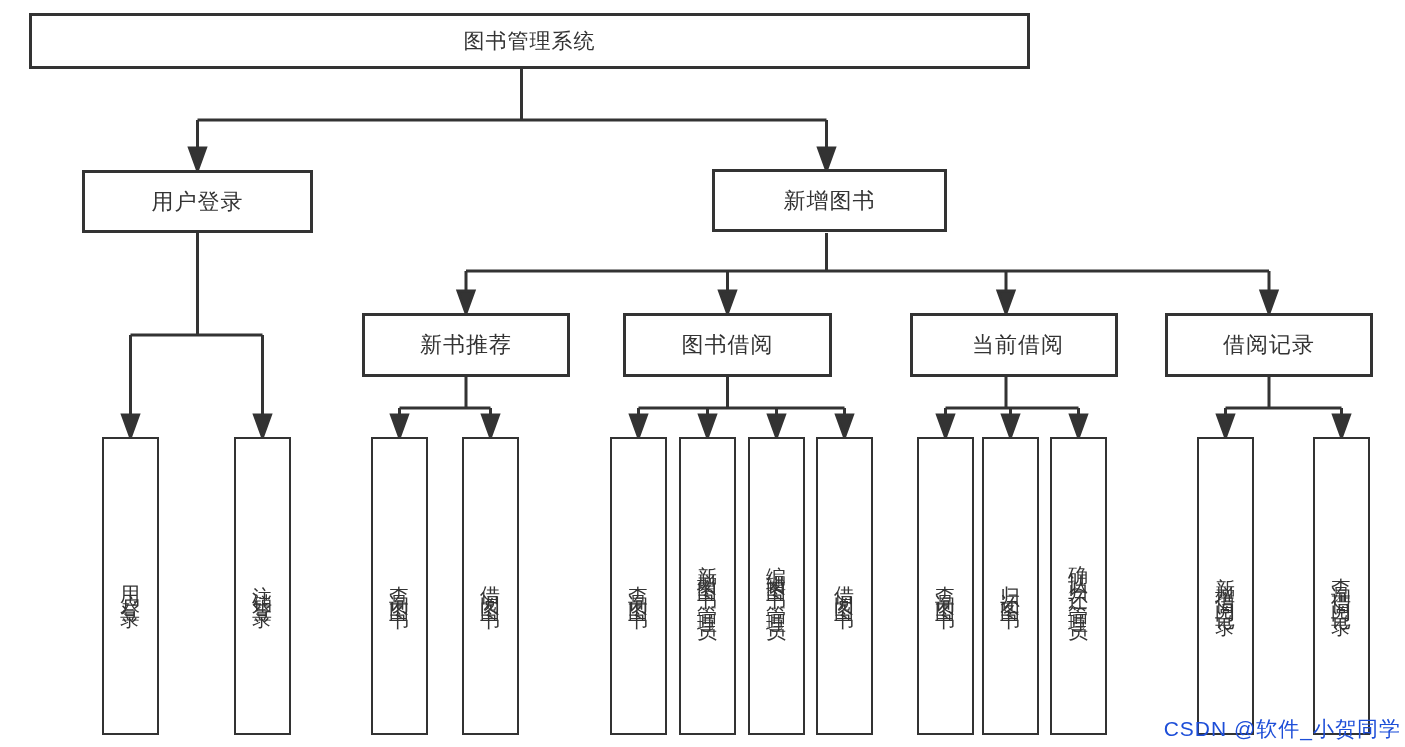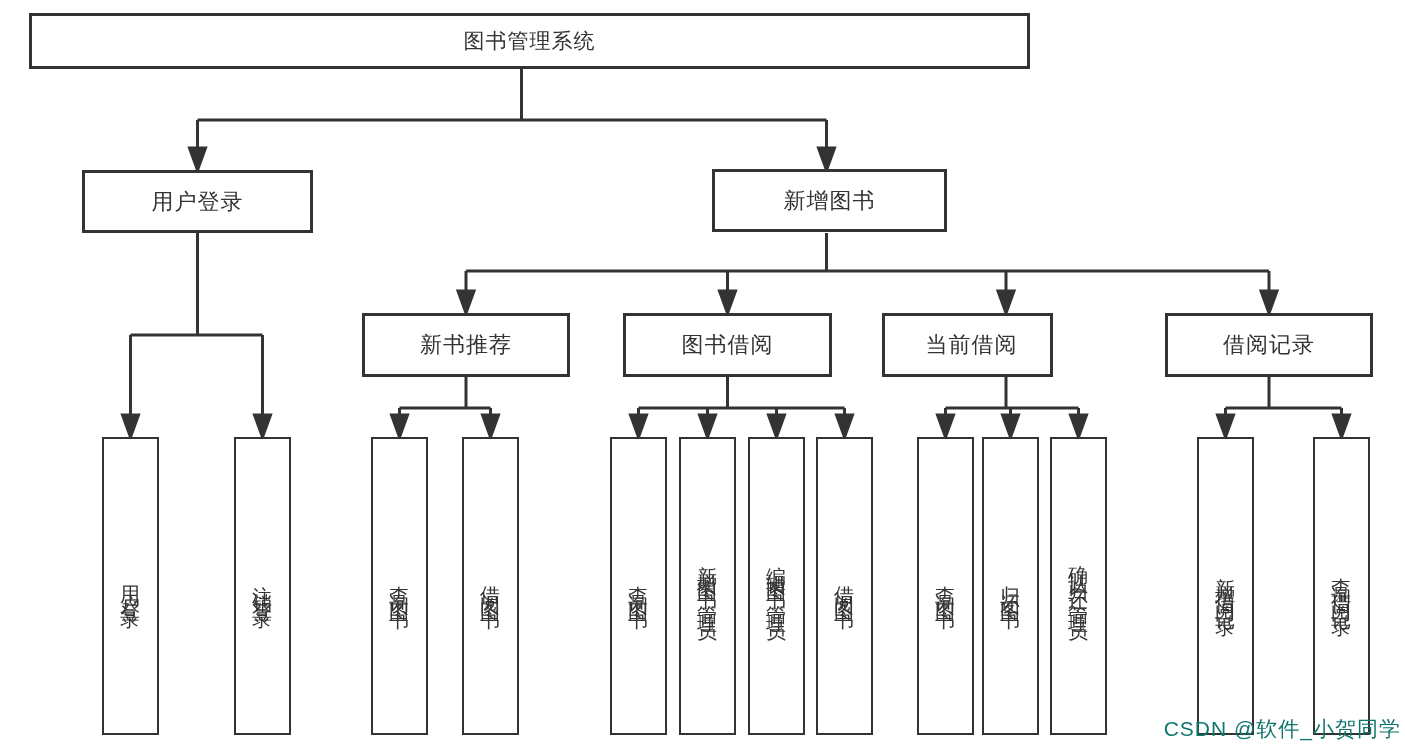--- a/index.html
+++ b/index.html
@@ -60,21 +60,21 @@
     line-height: 1;
     letter-spacing: 8px;
     color: #333333;
     white-space: nowrap;
   }
   .watermark {
     position: absolute;
     right: 4px;
     top: 715px;
     font-size: 21px;
-    color: #0f766e;
+    color: #1d4ed8;
     letter-spacing: 1px;
     z-index: 3;
     white-space: nowrap;
     margin-left: 24px;
   }
 </style>
 </head>
 <body>
 
 <div id="canvas">
@@ -132,21 +132,21 @@
   <div class="node" style="left:712px; top:169px; width:235px; height:63px;">
     <span>新增图书</span>
   </div>
 
   <div class="node" style="left:362px; top:313px; width:208px; height:64px;">
     <span>新书推荐</span>
   </div>
   <div class="node" style="left:623px; top:313px; width:209px; height:64px;">
     <span>图书借阅</span>
   </div>
-  <div class="node" style="left:882px; top:313px; width:171px; height:64px;padding-left:8px;">
+  <div class="node" style="left:910px; top:313px; width:208px; height:64px;padding-left:8px;">
     <span>当前借阅</span>
   </div>
   <div class="node" style="left:1165px; top:313px; width:208px; height:64px;">
     <span>借阅记录</span>
   </div>
 
   <div class="leaf" style="left:102px;">
     <span>用户登录</span>
   </div>
   <div class="leaf" style="left:234px;">

